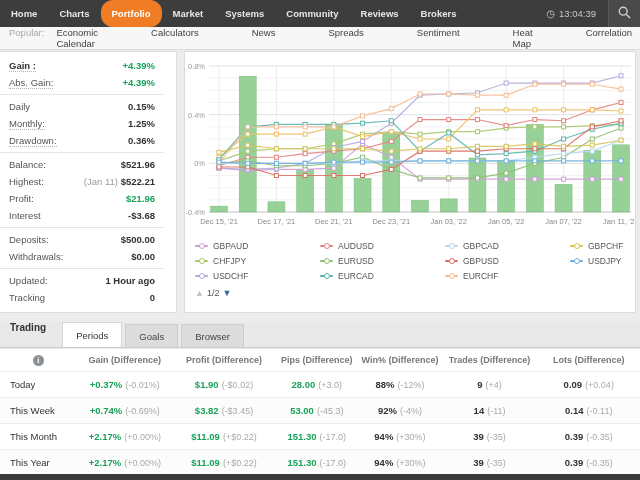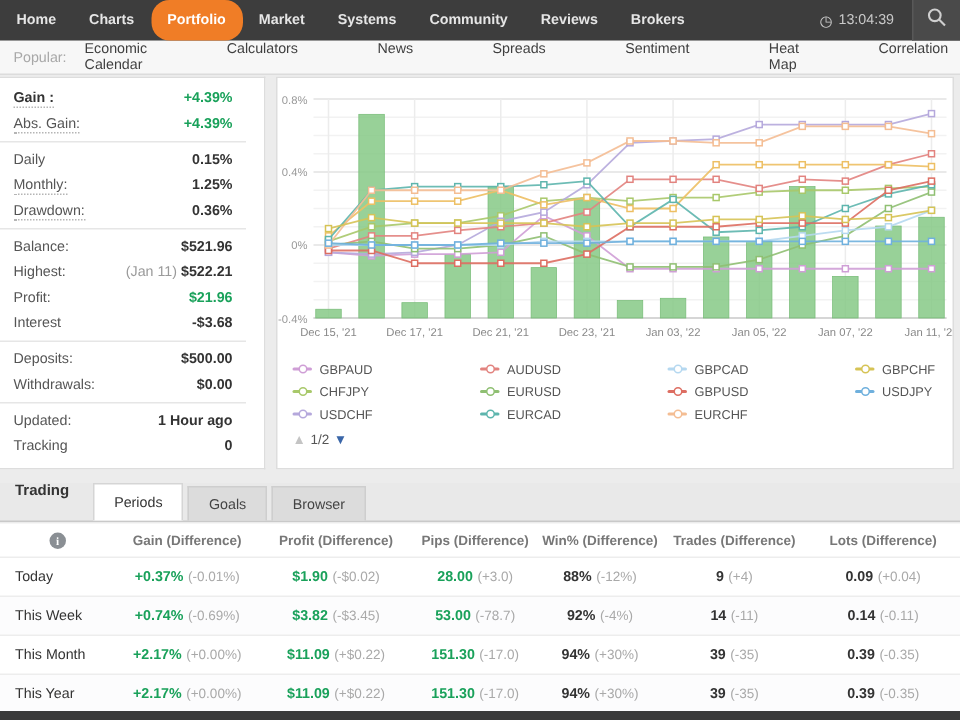--- a/index.html
+++ b/index.html
@@ -9,21 +9,21 @@
   
   .topnav { position:absolute; top:0; left:0; right:0; height:27px; background:#3d3d3d; display:flex; align-items:stretch; z-index:5; }
   .nav-item { padding:0 11px; color:#e6e6e6; font-size:9.5px; font-weight:bold; display:flex; align-items:center; cursor:pointer;border-radius:12px; }
   .nav-item.active { background:#f07d26; color:#fff; }
   .nav-right { margin-left:auto; display:flex; align-items:stretch; }
   .clock { display:flex; align-items:center; color:#c9c9c9; font-size:9.5px; gap:4px; padding:0 12px; }
   .clock-glyph { font-size:10px; color:#c9c9c9; }
   .search-btn { width:32px; background:#4a4a4a; display:flex; align-items:center; justify-content:center; border-left:1px solid #585858; cursor:pointer; }
 
   
-  .popular { position:absolute; top:27px; left:0; right:0; height:23px; background:#f7f7f7; border-bottom:1px solid #dcdcdc; display:flex; align-items:center; font-size:9.5px; }
+  .popular { position:absolute; top:27px; left:0; right:0; height:23px; background:#f7f7f7; border-bottom:1px solid #dcdcdc; display:flex; font-size:9.5px; }
   .popular-label { color:#a8a8a8; margin:0 12px 0 9px; }
   .popular-item { color:#3f3f3f; margin-right:17px; cursor:pointer; }
 
   
   .sidebar { position:absolute; top:51px; left:0; width:177px; background:#fff; border:1px solid #ddd; border-left:none; padding:2px 12px 3px 0; }
   .sb-group { padding:3px 0; }
   .sb-group + .sb-group { border-top:1px solid #e6e6e6; }
   .sb-row { height:17px; display:flex; align-items:center; justify-content:space-between; padding:0 9px; font-size:9.5px; }
   .sb-label { color:#555; }
   .sb-label.dotted { border-bottom:1px dotted #b5b5b5; }
@@ -496,21 +496,21 @@
       <div class="tc c2"><span class="val-main green">$1.90</span><span class="val-diff">(-$0.02)</span></div>
       <div class="tc c3"><span class="val-main green">28.00</span><span class="val-diff">(+3.0)</span></div>
       <div class="tc c4"><span class="val-main">88%</span><span class="val-diff">(-12%)</span></div>
       <div class="tc c5"><span class="val-main">9</span><span class="val-diff">(+4)</span></div>
       <div class="tc c6"><span class="val-main">0.09</span><span class="val-diff">(+0.04)</span></div>
     </div>
     <div class="t-row">
       <div class="tc c0 row-label">This Week</div>
       <div class="tc c1"><span class="val-main green">+0.74%</span><span class="val-diff">(-0.69%)</span></div>
       <div class="tc c2"><span class="val-main green">$3.82</span><span class="val-diff">(-$3.45)</span></div>
-      <div class="tc c3"><span class="val-main green">53.00</span><span class="val-diff">(-78.7)</span></div>
+      <div class="tc c3"><span class="val-main green">53.00</span><span class="val-diff">(-45.3)</span></div>
       <div class="tc c4"><span class="val-main">92%</span><span class="val-diff">(-4%)</span></div>
       <div class="tc c5"><span class="val-main">14</span><span class="val-diff">(-11)</span></div>
       <div class="tc c6"><span class="val-main">0.14</span><span class="val-diff">(-0.11)</span></div>
     </div>
     <div class="t-row">
       <div class="tc c0 row-label">This Month</div>
       <div class="tc c1"><span class="val-main green">+2.17%</span><span class="val-diff">(+0.00%)</span></div>
       <div class="tc c2"><span class="val-main green">$11.09</span><span class="val-diff">(+$0.22)</span></div>
       <div class="tc c3"><span class="val-main green">151.30</span><span class="val-diff">(-17.0)</span></div>
       <div class="tc c4"><span class="val-main">94%</span><span class="val-diff">(+30%)</span></div>

